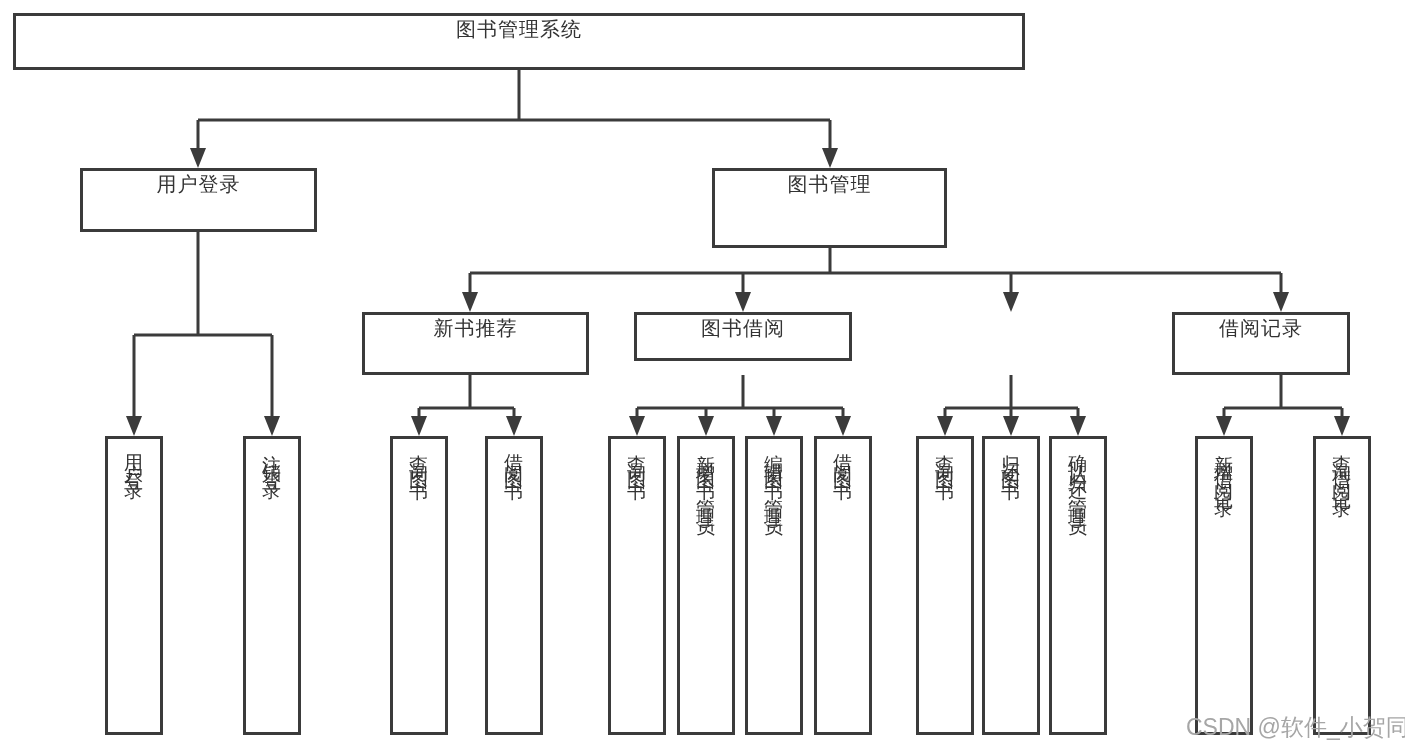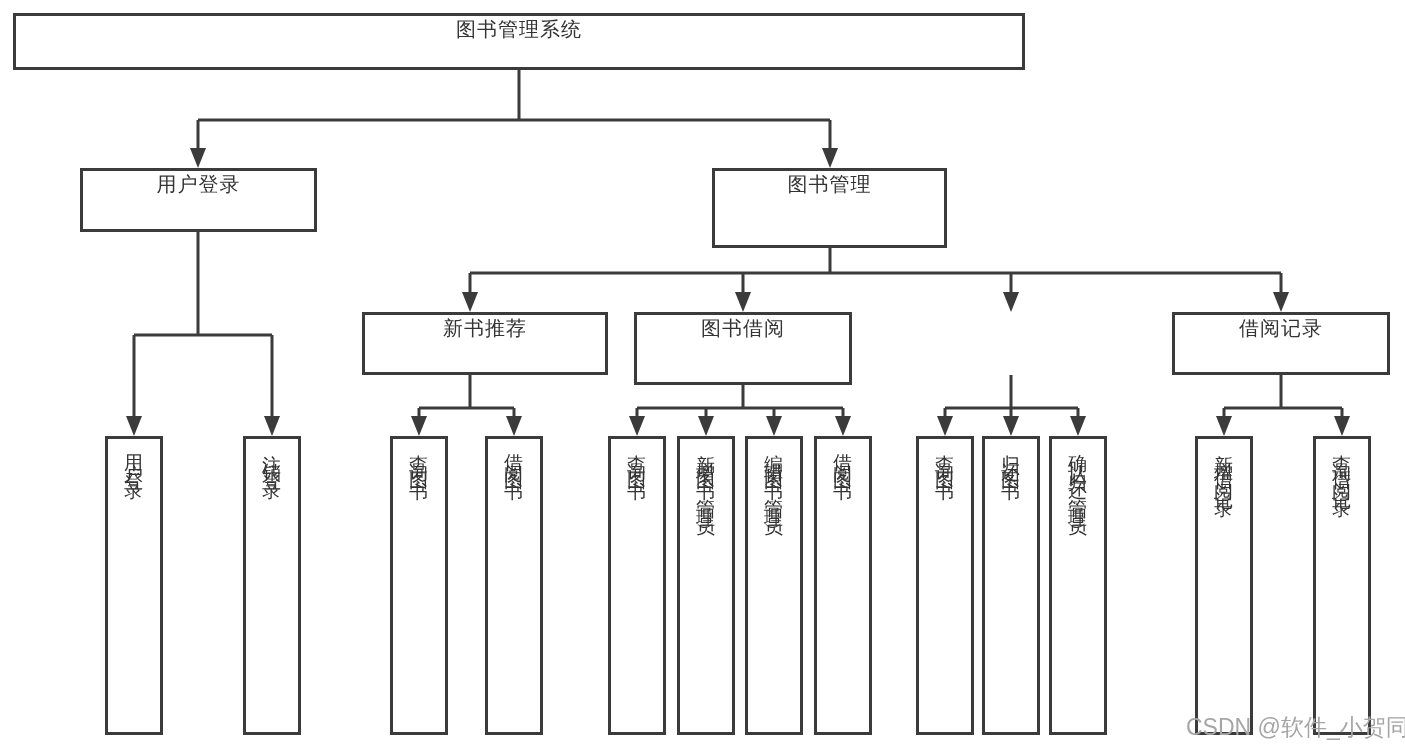--- a/index.html
+++ b/index.html
@@ -71,27 +71,27 @@
     <span>图书管理系统</span>
   </div>
 
   <div class="box h" style="left:80px;top:168px;width:237px;height:64px">
     <span>用户登录</span>
   </div>
   <div class="box h" style="left:712px;top:168px;width:235px;height:80px">
     <span>图书管理</span>
   </div>
 
-  <div class="box h" style="left:362px;top:312px;width:246px;height:63px">
+  <div class="box h" style="left:362px;top:312px;width:227px;height:63px">
     <span>新书推荐</span>
   </div>
-  <div class="box h" style="left:634px;top:312px;width:218px;height:73px">
+  <div class="box h" style="left:634px;top:312px;width:218px;height:49px">
     <span>图书借阅</span>
   </div>
-  <div class="box h" style="left:1172px;top:312px;width:218px;height:63px">
+  <div class="box h" style="left:1172px;top:312px;width:178px;height:63px">
     <span>借阅记录</span>
   </div>
 
   <div class="box v" style="left:105px;top:436px;width:58px;height:299px">
     <span>用户登录</span>
   </div>
   <div class="box v" style="left:243px;top:436px;width:58px;height:299px">
     <span>注销登录</span>
   </div>
 

